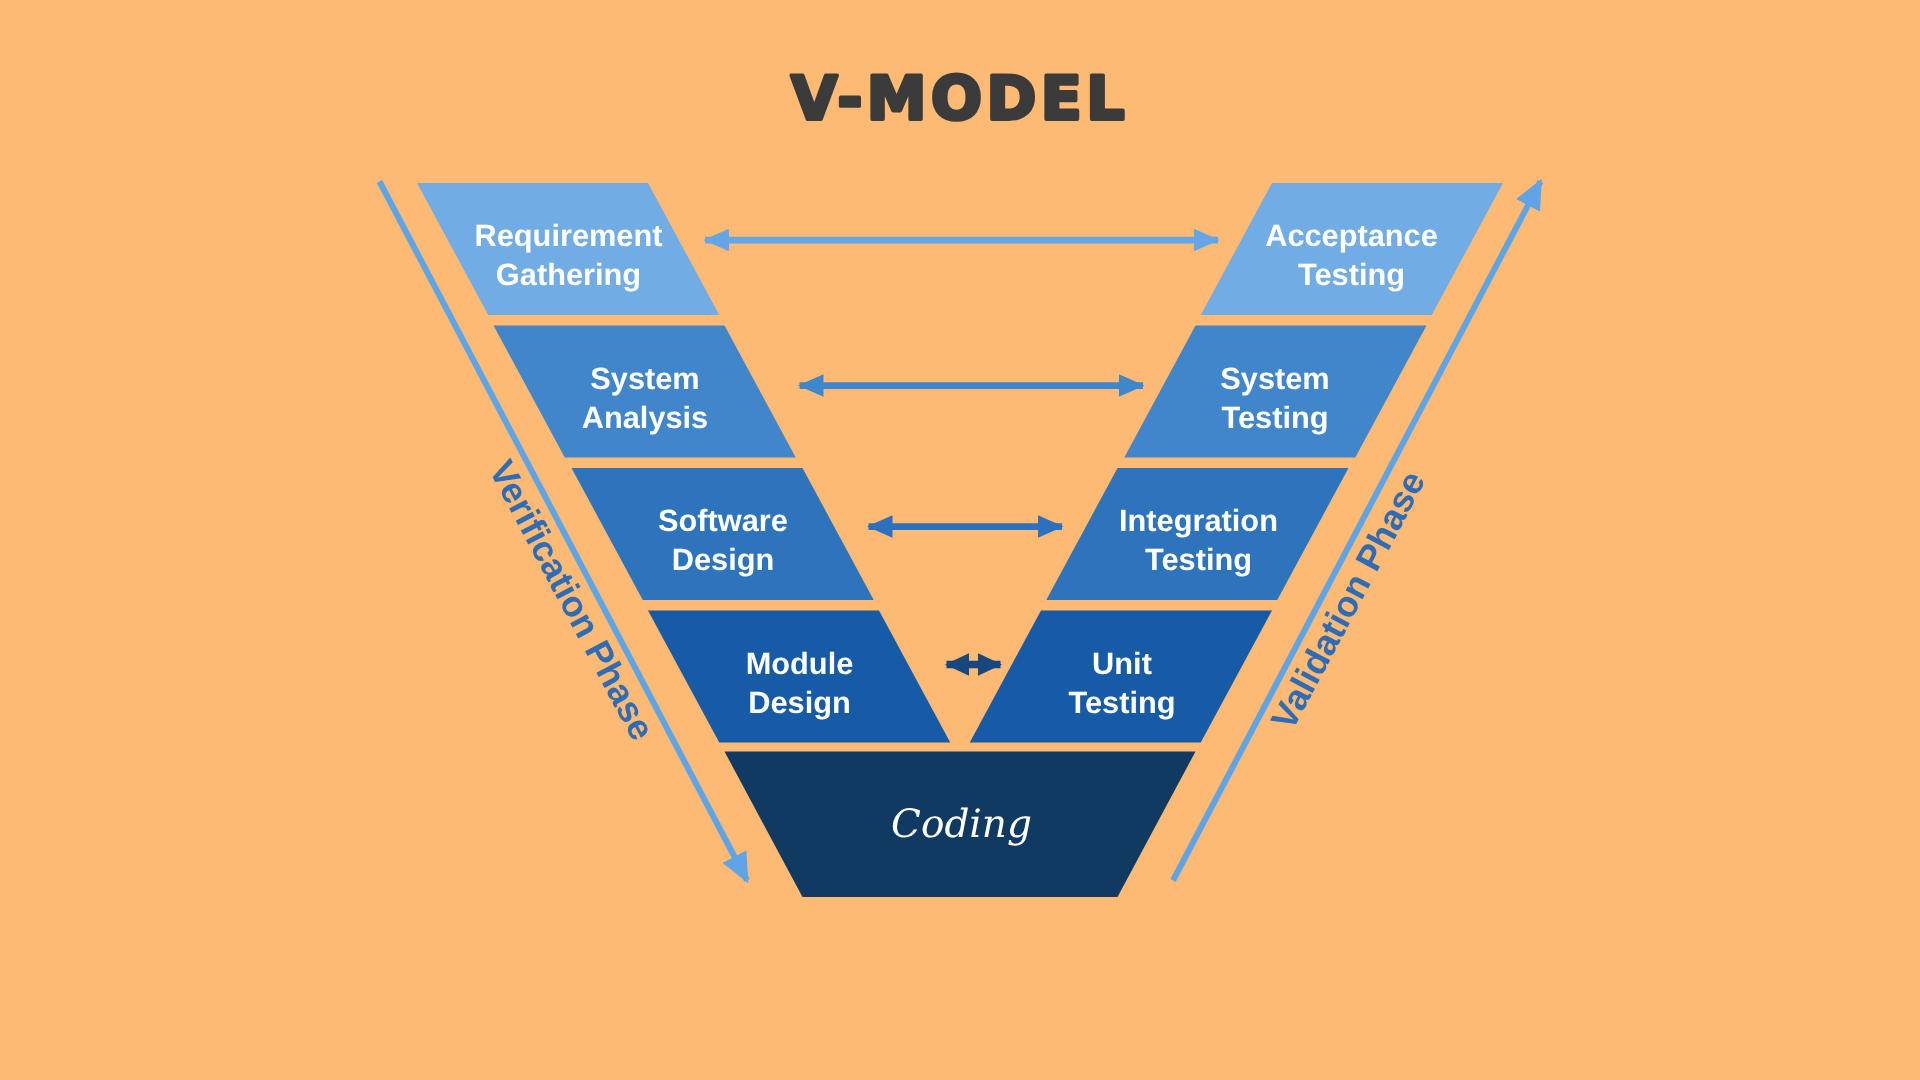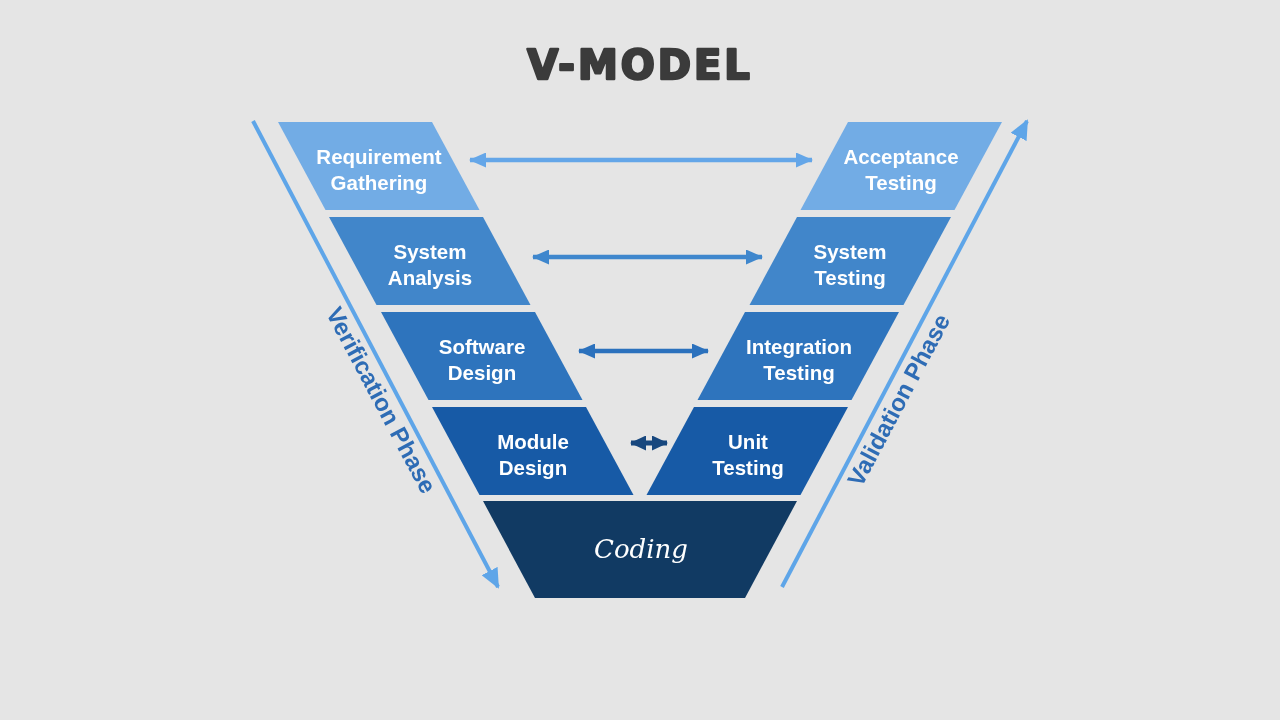--- a/index.html
+++ b/index.html
@@ -8,21 +8,21 @@
     background: #ffffff;
     width: 1280px;
     height: 720px;
     overflow: hidden;
     font-family: "Liberation Sans", sans-serif;
   }
   .stage {
     position: relative;
     width: 1280px;
     height: 720px;
-    background: #e5e5e5;
+    background: #fdba74;
     text-align: right;
   }
   svg { display: block; }
   .title-text {
     font-family: "DejaVu Sans", sans-serif;
     font-weight: bold;
     font-size: 40px;
     letter-spacing: 3px;
     stroke: #3b3b3b;
     stroke-width: 2.5px;

